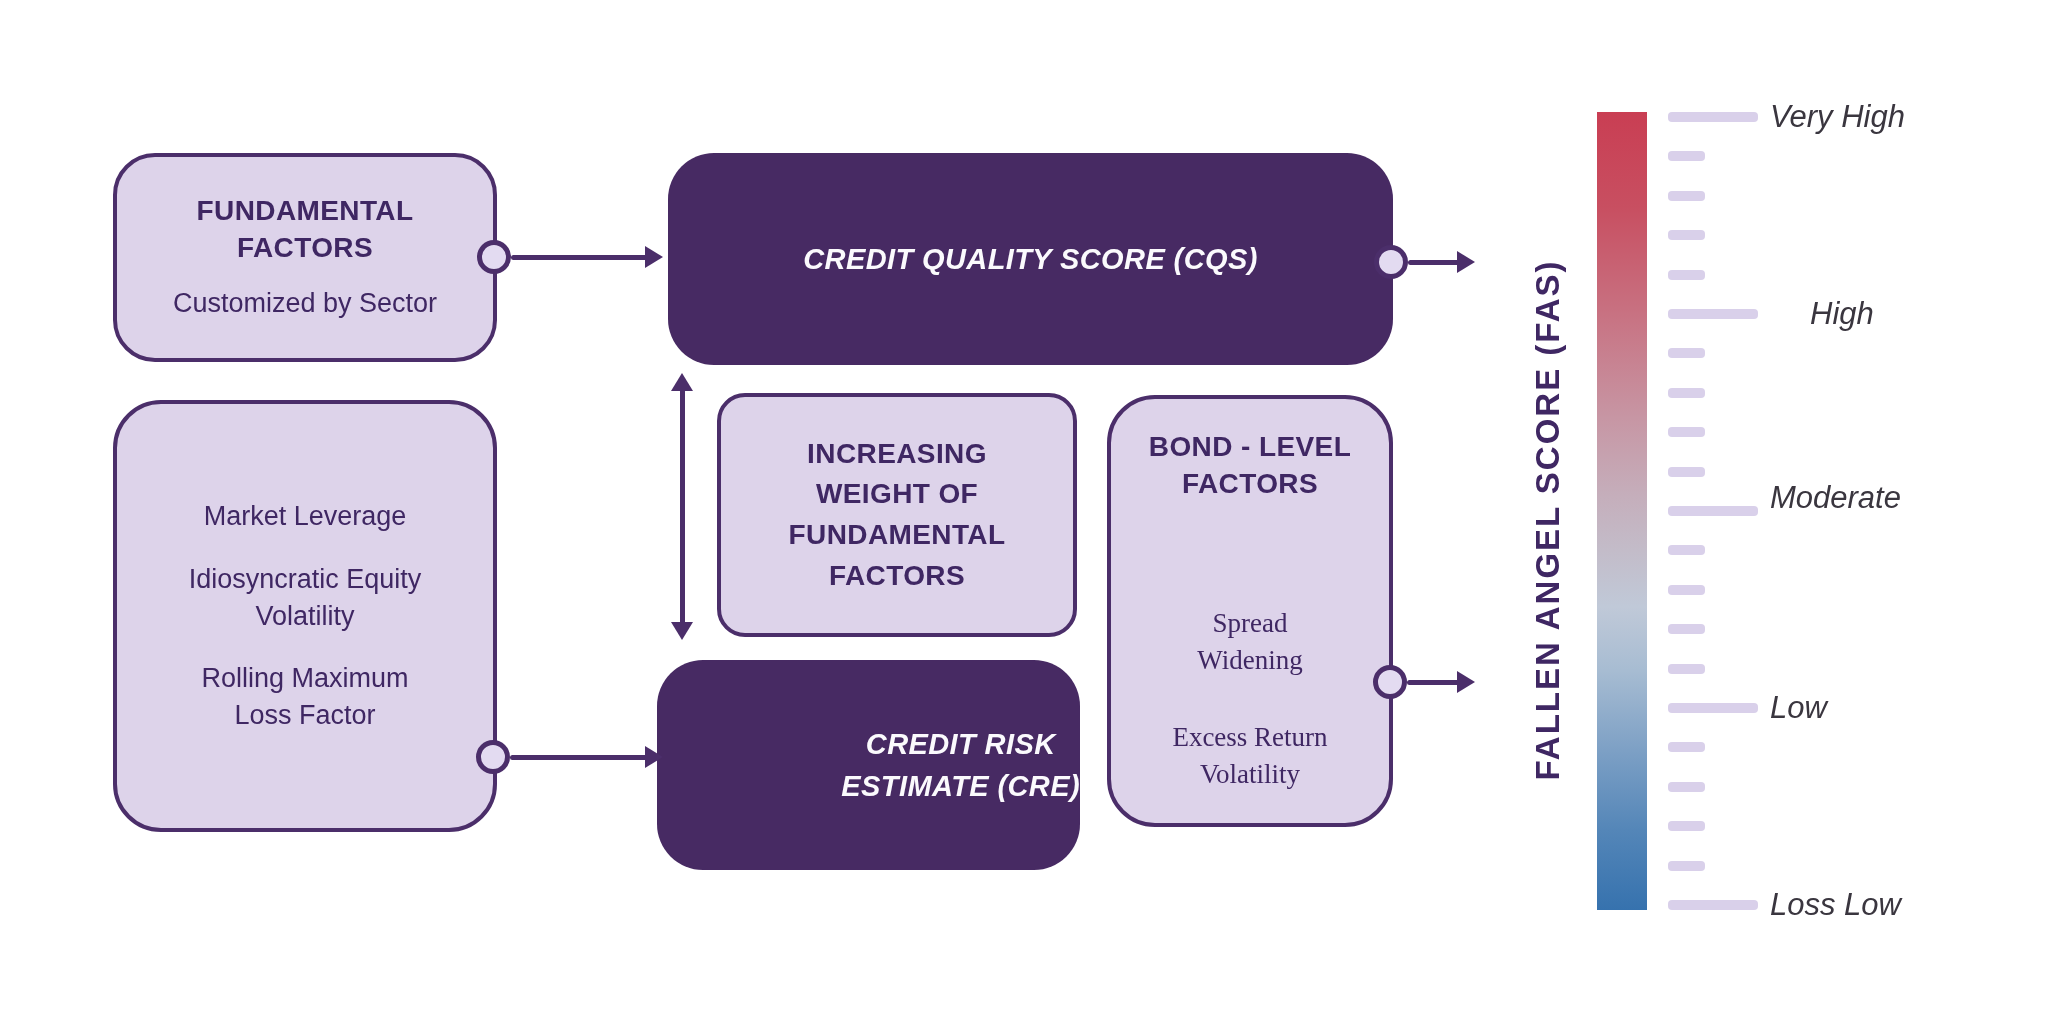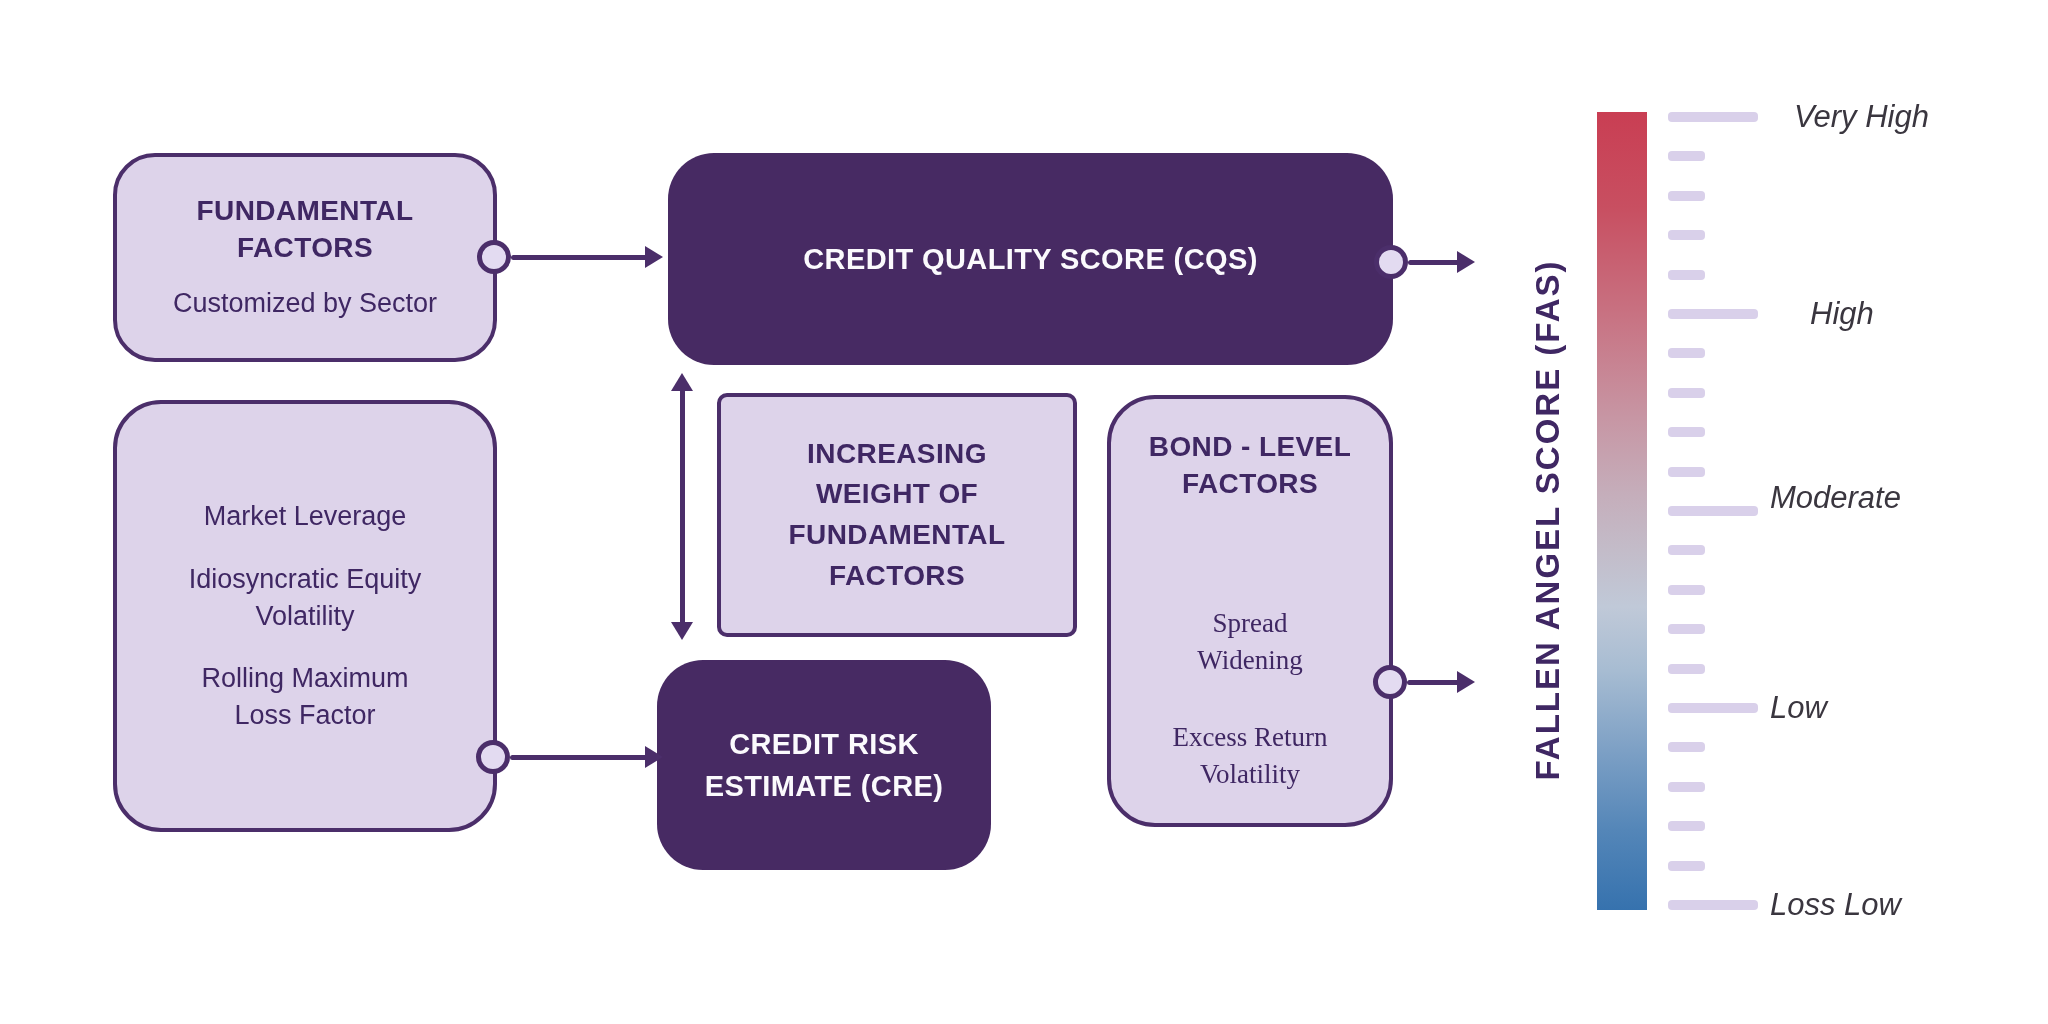--- a/index.html
+++ b/index.html
@@ -25,20 +25,21 @@
     text-align: center;
   }
   .box.light {
     background: var(--light-purple, #ddd3ea);
     border: 4px solid var(--outline-purple, #4b2e6a);
     color: var(--text-purple, #3f2763);
   }
   .box.dark {
     background: var(--dark-purple, #472a63);
     color: var(--text-white, #fbfafd);
+    font-style: italic;
   }
   .box-title {
     font-weight: bold;
     font-size: 28px;
     line-height: 1.32;
     letter-spacing: 0.4px;
     white-space: pre-line;
   }
   .box-sub, .box-item {
     font-size: 27px;
@@ -50,24 +51,24 @@
   #fundamental .box-title { margin-bottom: 18px; }
 
   #equity { left: 113px; top: 400px; width: 384px; height: 432px; border-radius: 48px; }
   #equity .box-title { margin-bottom: 44px; }
   #equity .box-item { margin-top: 26px; }
   #equity .box-item:first-of-type { margin-top: 0; }
 
   #cqs { left: 668px; top: 153px; width: 725px; height: 212px; }
   #cqs .box-title { font-size: 29px; }
 
-  #increasing { left: 717px; top: 393px; width: 360px; height: 244px; border-radius: 10px; }
+  #increasing { left: 717px; top: 393px; width: 360px; height: 244px; border-radius: 28px; }
   #increasing .box-title { line-height: 1.45; }
 
-  #cre { left: 657px; top: 660px; width: 334px; height: 210px; }
+  #cre { left: 657px; top: 660px; width: 423px; height: 210px; align-items: flex-end; }
   #cre .box-title { font-size: 29px; line-height: 1.45; }
 
   #bond { left: 1107px; top: 395px; width: 286px; height: 432px; border-radius: 48px; }
   #bond .box-title { margin-bottom: 62px; }
   #bond .box-item { margin-top: 40px; font-family: Liberation Serif, serif; }
   #bond .box-item:first-of-type { margin-top: 0; }
 
   
   .dot {
     position: absolute;
@@ -128,21 +129,21 @@
   .tick.major { width: 90px; }
   .fas-level {
     position: absolute;
     left: 1770px;
     height: 40px; line-height: 40px;
     font-style: italic;
     font-size: 31px;
     color: var(--scale-text, #3a363f);
     white-space: nowrap;
   }
-  .fas-level:nth-of-type(1) { top: 97px; margin-left: 24px; }
+  .fas-level:nth-of-type(1) { top: 97px; }
   .fas-level:nth-of-type(2) { top: 294px; margin-left: 40px; }
   .fas-level:nth-of-type(3) { top: 478px; }
   .fas-level:nth-of-type(4) { top: 688px; }
   .fas-level:nth-of-type(5) { top: 885px; }
 </style>
 </head>
 <body>
 
 <div class="canvas">
 

